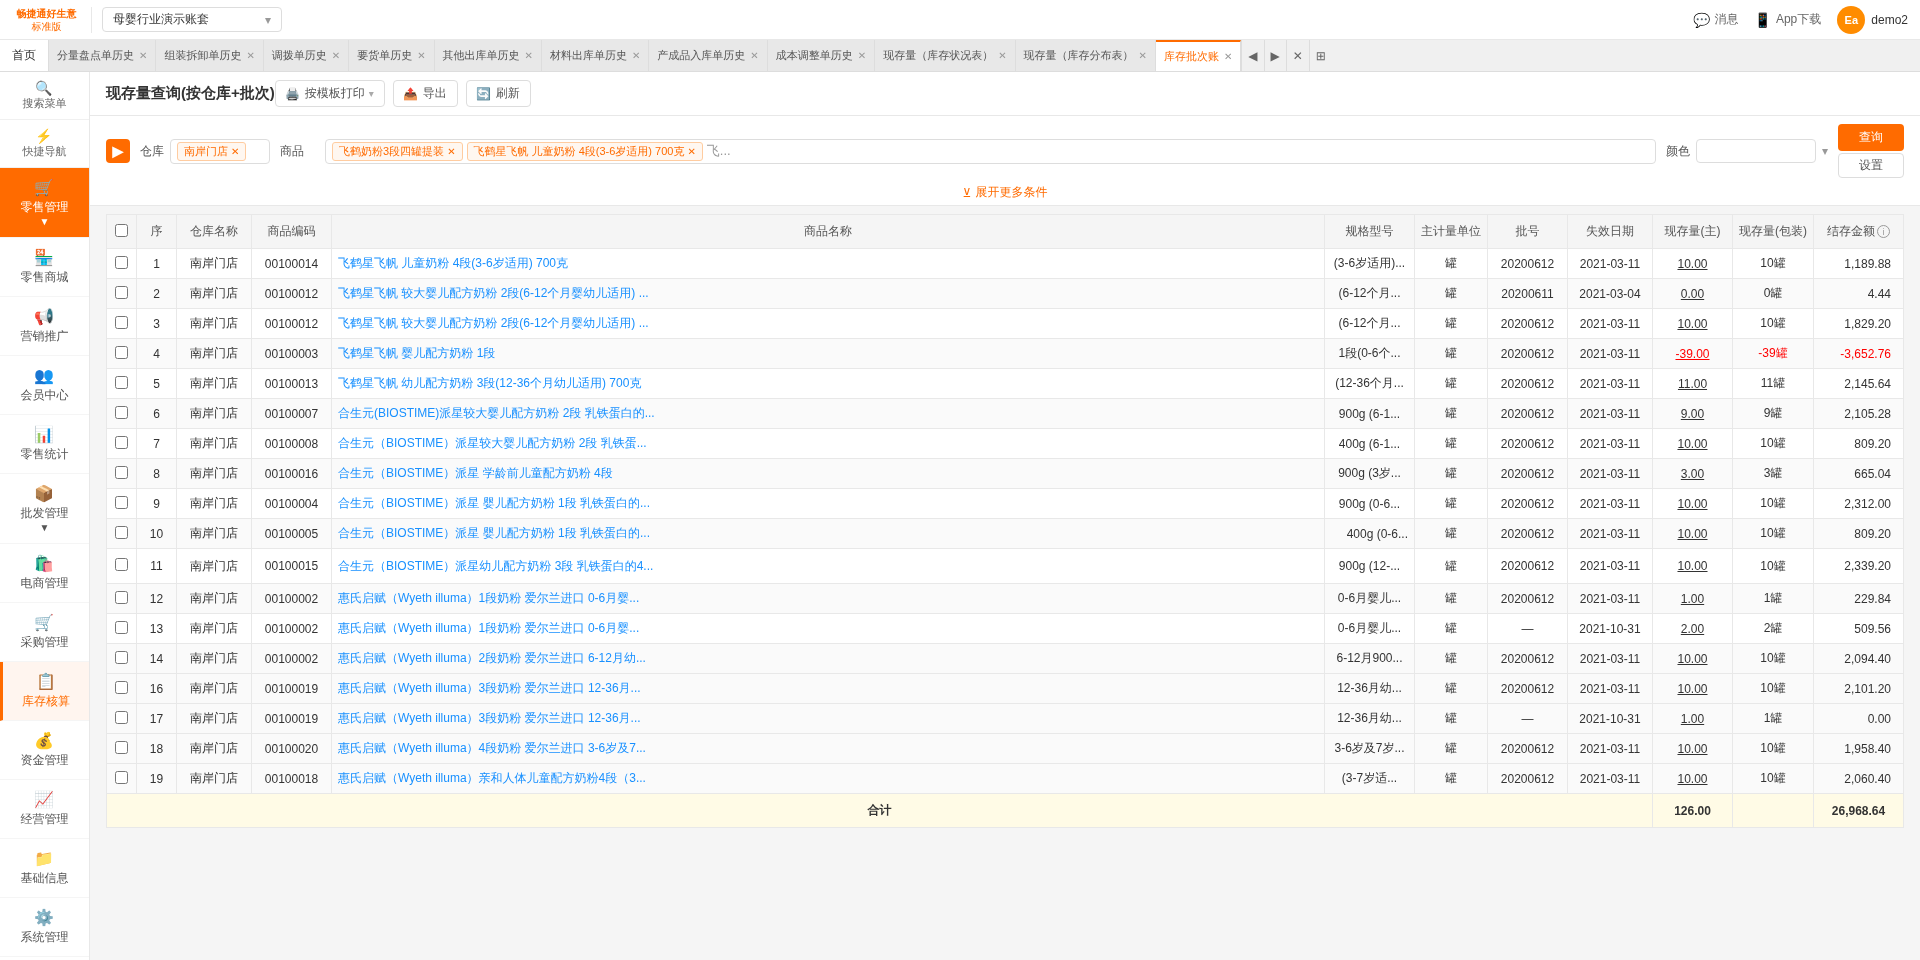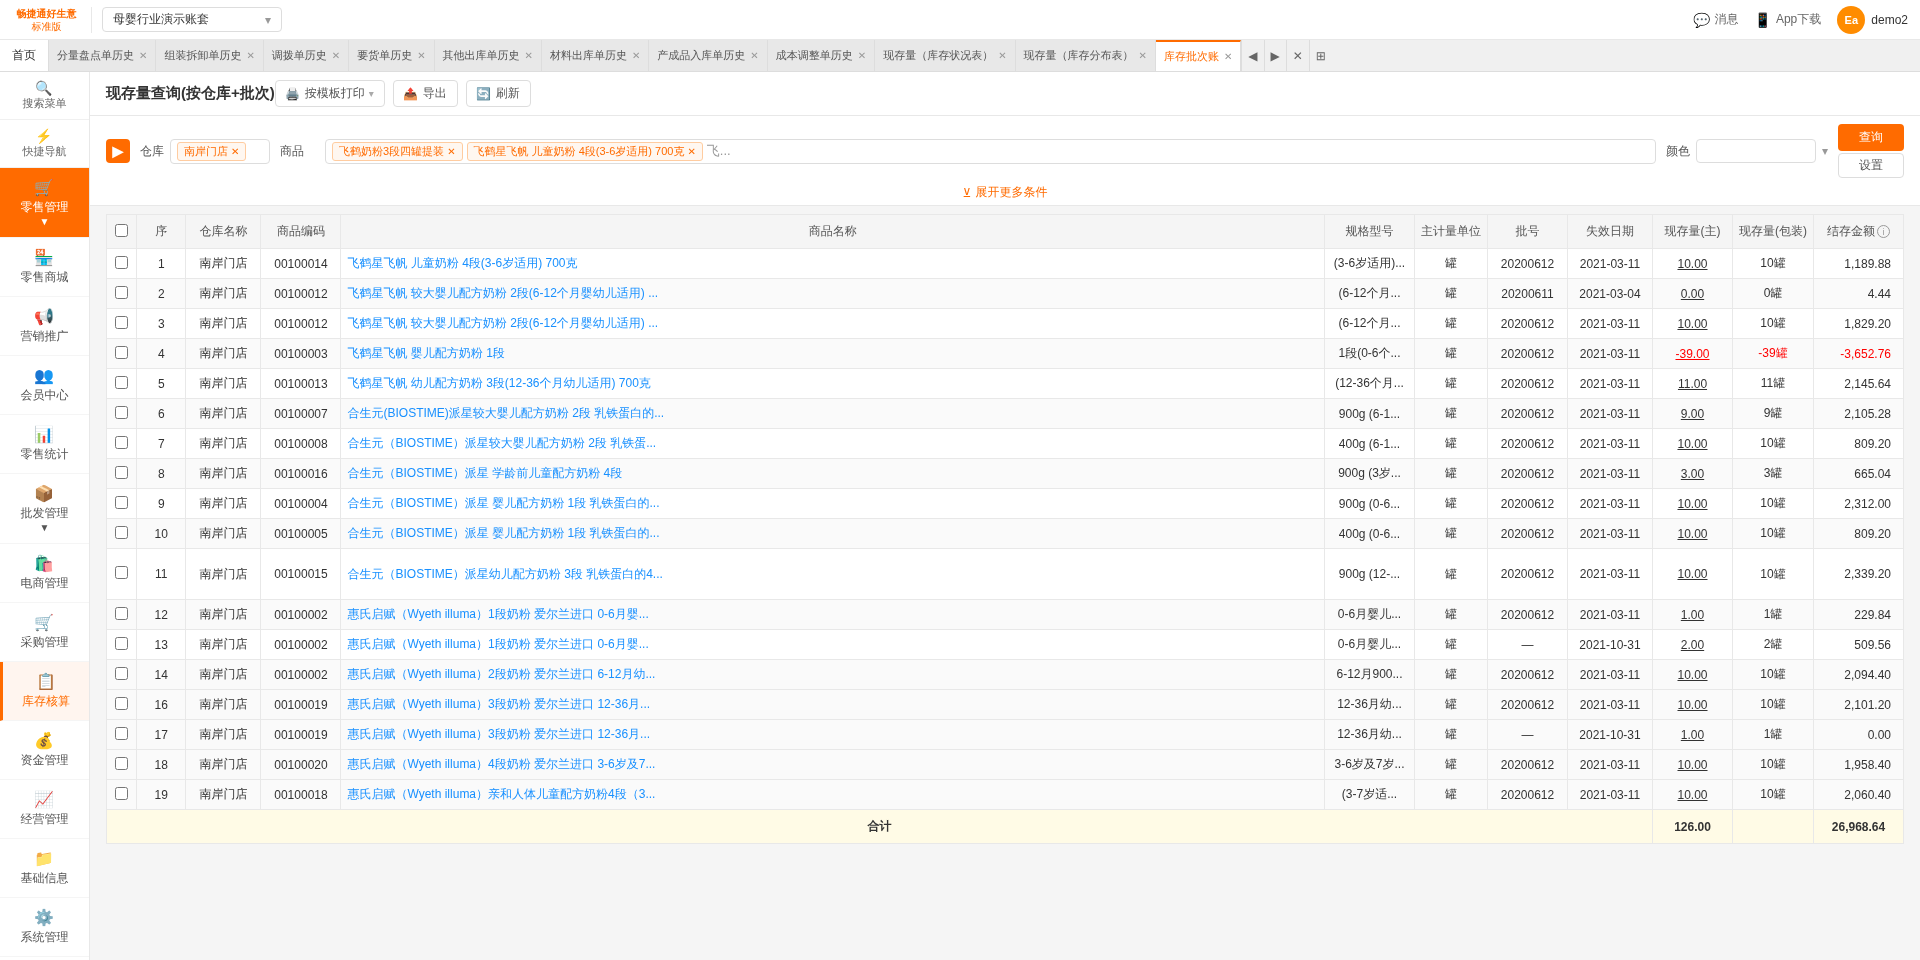--- a/index.html
+++ b/index.html
@@ -384,31 +384,31 @@
     <td style="padding:6px; text-align:center; border:1px solid #e8e8e8;  text-decoration:underline; cursor:pointer;">10.00</td>
     <td style="padding:6px; text-align:center; border:1px solid #e8e8e8; ">10罐</td>
     <td style="padding:6px; text-align:right; border:1px solid #e8e8e8;  padding-right:12px;">2,312.00</td>
   </tr>
               <tr style="background: rgb(250, 250, 250);">
     <td style="padding:6px; text-align:center; border:1px solid #e8e8e8;"><input type="checkbox" style=""></td>
     <td style="padding:6px; text-align:center; border:1px solid #e8e8e8;">10</td>
     <td style="padding:6px; text-align:center; border:1px solid #e8e8e8;">南岸门店</td>
     <td style="padding:6px; text-align:center; border:1px solid #e8e8e8;">00100005</td>
     <td style="padding:6px; text-align:left; border:1px solid #e8e8e8; color:#1890ff; cursor:pointer; max-width:220px; overflow:hidden; text-overflow:ellipsis; white-space:nowrap;">合生元（BIOSTIME）派星 婴儿配方奶粉 1段 乳铁蛋白的...</td>
-    <td style="padding:6px; text-align:center; border:1px solid #e8e8e8;">400g (0-6...</td>
+    <td style="padding:6px; text-align:right; border:1px solid #e8e8e8;">400g (0-6...</td>
     <td style="padding:6px; text-align:center; border:1px solid #e8e8e8;">罐</td>
     <td style="padding:6px; text-align:center; border:1px solid #e8e8e8;">20200612</td>
     <td style="padding:6px; text-align:center; border:1px solid #e8e8e8;">2021-03-11</td>
     <td style="padding:6px; text-align:center; border:1px solid #e8e8e8;  text-decoration:underline; cursor:pointer;">10.00</td>
     <td style="padding:6px; text-align:center; border:1px solid #e8e8e8; ">10罐</td>
     <td style="padding:6px; text-align:right; border:1px solid #e8e8e8;  padding-right:12px;">809.20</td>
   </tr>
               <tr>
     <td style="padding:6px; text-align:center; border:1px solid #e8e8e8;"><input type="checkbox" style=""></td>
-    <td style="padding:18px; text-align:center; border:1px solid #e8e8e8;margin-left:39px;">11</td>
+    <td style="padding:10px; text-align:center; border:1px solid #e8e8e8;margin-left:39px;">11</td>
     <td style="padding:6px; text-align:center; border:1px solid #e8e8e8;">南岸门店</td>
     <td style="padding:6px; text-align:center; border:1px solid #e8e8e8;">00100015</td>
     <td style="padding:6px; text-align:left; border:1px solid #e8e8e8; color:#1890ff; cursor:pointer; max-width:220px; overflow:hidden; text-overflow:ellipsis; white-space:nowrap;">合生元（BIOSTIME）派星幼儿配方奶粉 3段 乳铁蛋白的4...</td>
     <td style="padding:6px; text-align:center; border:1px solid #e8e8e8;">900g (12-...</td>
     <td style="padding:6px; text-align:center; border:1px solid #e8e8e8;">罐</td>
     <td style="padding:6px; text-align:center; border:1px solid #e8e8e8;">20200612</td>
     <td style="padding:6px; text-align:center; border:1px solid #e8e8e8;">2021-03-11</td>
     <td style="padding:6px; text-align:center; border:1px solid #e8e8e8;  text-decoration:underline; cursor:pointer;">10.00</td>
     <td style="padding:6px; text-align:center; border:1px solid #e8e8e8; ">10罐</td>
     <td style="padding:6px; text-align:right; border:1px solid #e8e8e8;  padding-right:12px;">2,339.20</td>

